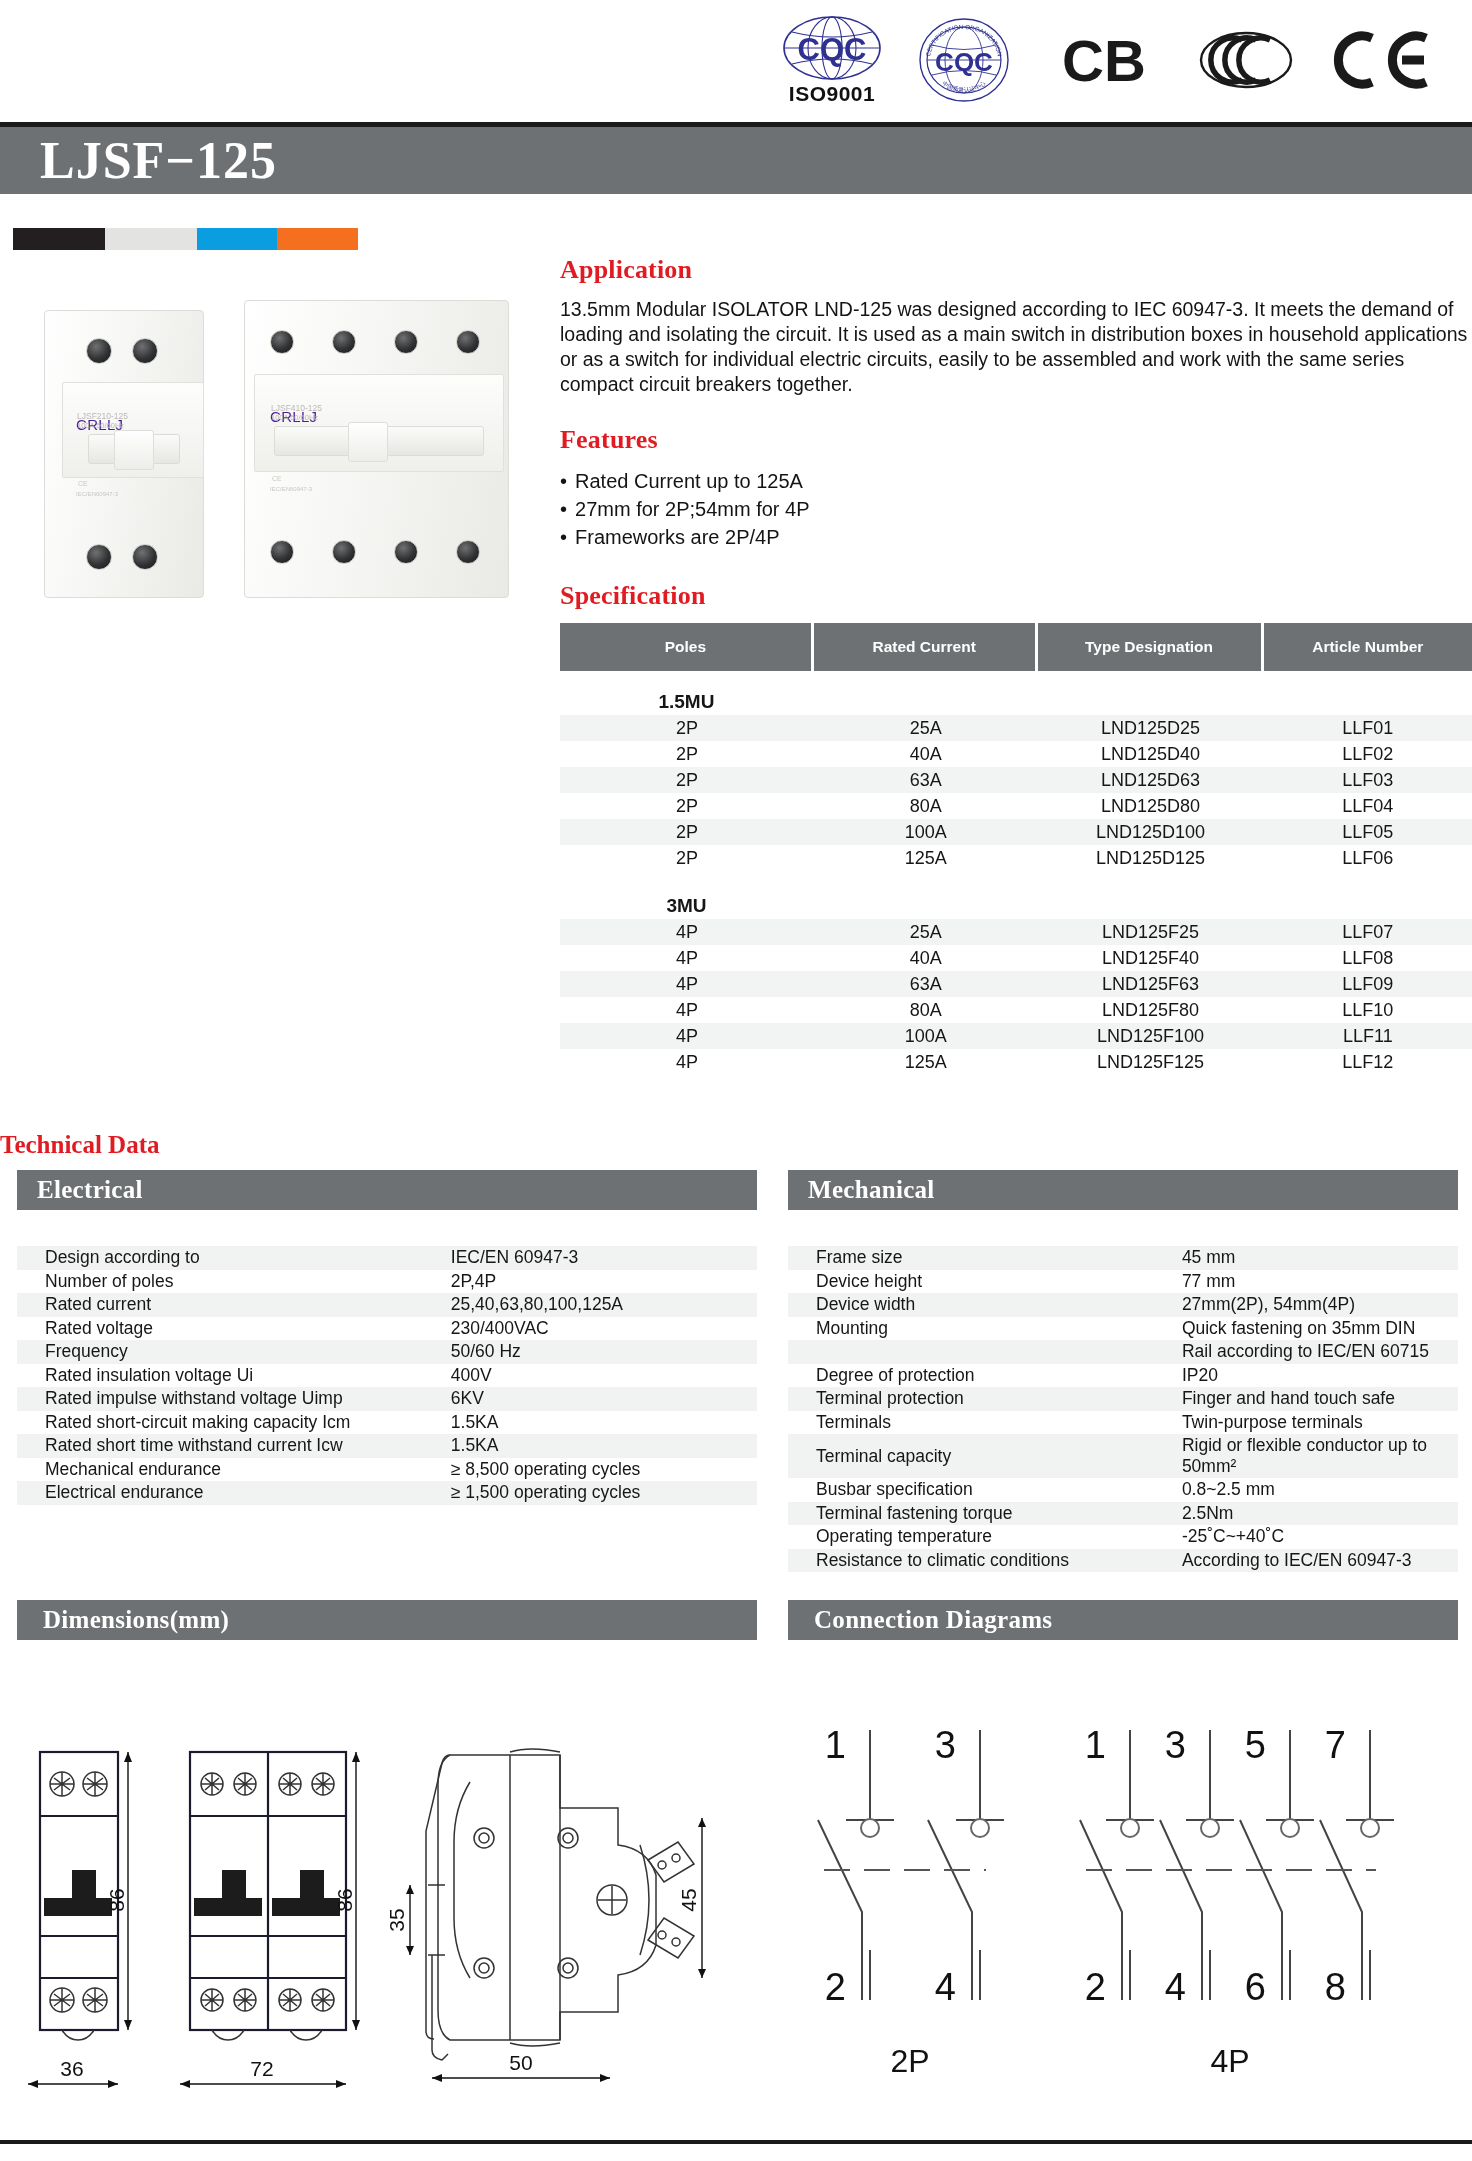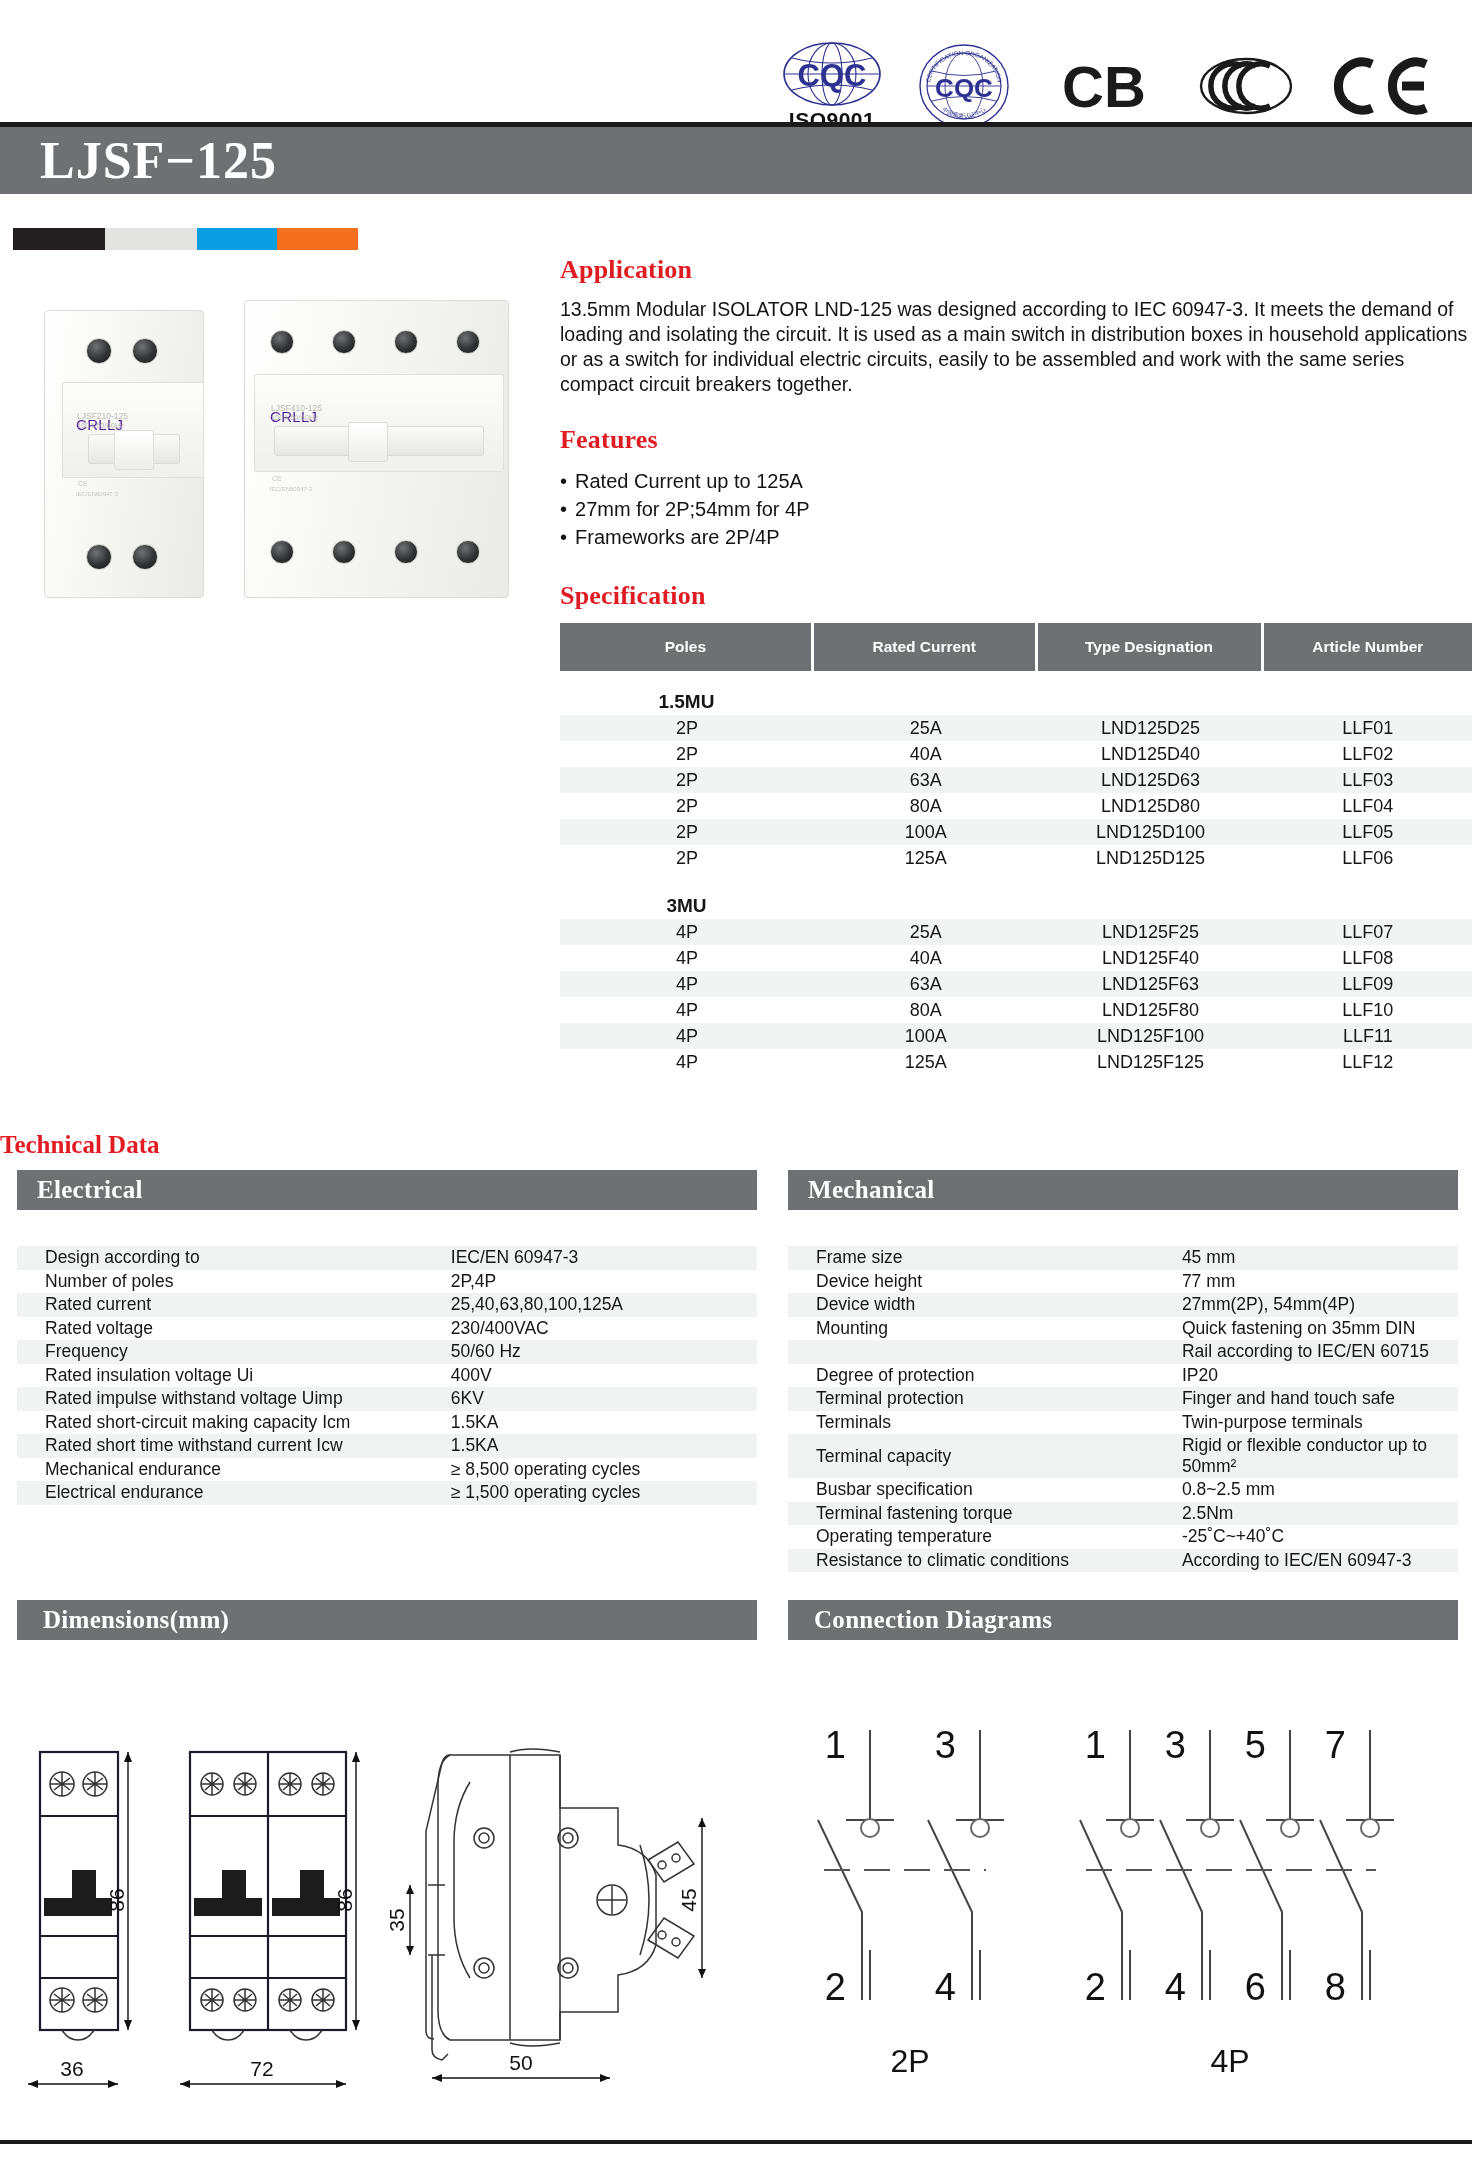--- a/index.html
+++ b/index.html
@@ -10,21 +10,21 @@
     font-family: "Liberation Sans", sans-serif;
     color: #1a1a1a;
     position: relative;
     overflow: hidden;
   }
 
   
   .cert-strip {
     position: absolute; top: 0; left: 0; width: 1472px; height: 120px;
     display: flex; align-items: center; justify-content: flex-end;
-    padding-right: 40px; gap: 34px; margin-top: 26px;
+    padding-right: 40px; gap: 34px;
   }
   .cert-item { display: flex; flex-direction: column; align-items: center; justify-content: center; }
   .cqc-iso-label { font-weight: bold; font-size: 21px; letter-spacing: .5px; color: #111; margin-top: 1px; }
 
   
   .title-rule { position: absolute; top: 122px; left: 0; width: 1472px; height: 5px; background: #1b1b1b; }
   .title-banner {
     position: absolute; top: 127px; left: 0; width: 1472px; height: 67px;
     background: #6e7173;
     display: flex; align-items: center;

